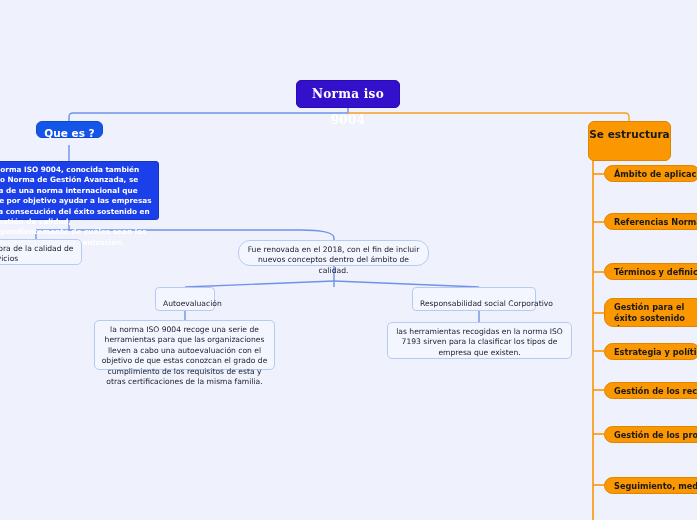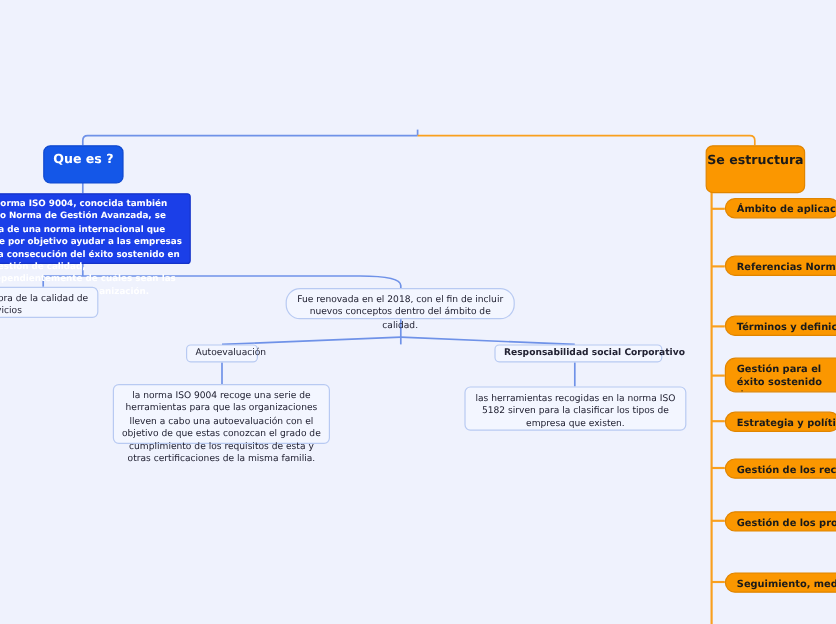--- a/index.html
+++ b/index.html
@@ -92,21 +92,21 @@
     color: #223;
     font-size: 7.6px;
     line-height: 10.4px;
     padding: 4px 6px;
     box-sizing: border-box;
   }
   .light-box.center { text-align: center; }
   .light-box.left { text-align: left; }
   .light-box.pill {
     border-radius: 4px;
-    padding: 1px 7px;
+    padding: 11px 7px;
     white-space: nowrap;
     text-align: center;
   }
 
   
   .orange-pill {
     background: #fb9700;
     border: 1px solid #e08500;
     border-radius: 9px;
     color: #1a1a1a;
@@ -156,37 +156,38 @@
     <path d="M593,174 L604,174" stroke="#f9a01e" stroke-width="1.8" fill="none"></path>
     <path d="M593,222 L604,222" stroke="#f9a01e" stroke-width="1.8" fill="none"></path>
     <path d="M593,272 L604,272" stroke="#f9a01e" stroke-width="1.8" fill="none"></path>
     <path d="M593,313 L604,313" stroke="#f9a01e" stroke-width="1.8" fill="none"></path>
     <path d="M593,351 L604,351" stroke="#f9a01e" stroke-width="1.8" fill="none"></path>
     <path d="M593,390 L604,390" stroke="#f9a01e" stroke-width="1.8" fill="none"></path>
     <path d="M593,434 L604,434" stroke="#f9a01e" stroke-width="1.8" fill="none"></path>
     <path d="M593,485 L604,485" stroke="#f9a01e" stroke-width="1.8" fill="none"></path>
   </svg>
 
-
-  <div class="node blue-head" style="left:36px; top:121px; width:67px; height:32px;">Que es ?</div>
+  <div class="node root-node" style="left:296px; top:80px; width:104px; height:28px;">Norma iso 9004</div>
+
+  <div class="node blue-head" style="left:36px; top:121px; width:67px; height:17px;">Que es ?</div>
 
   <div class="node blue-fill" style="left:-22px; top:161px; width:181px; height:59px;">La norma ISO 9004, conocida también como Norma de Gestión Avanzada, se trata de una norma internacional que tiene por objetivo ayudar a las empresas en la consecución del éxito sostenido en la gestión de calidad, independientemente de cuáles sean las características de la organización.</div>
 
   <div class="node light-box left" style="left:-22px; top:239px; width:104px; height:26px;">Mejora de la calidad de servicios</div>
 
   <div class="node light-box center" style="left:238px; top:240px; width:191px; height:26px;border-radius:12px;">Fue renovada en el 2018, con el fin de incluir nuevos conceptos dentro del ámbito de calidad.</div>
 
   <div class="node light-box pill" style="left:155px; top:287px; width:60px; height:15px; line-height:9px;">Autoevaluación</div>
 
 
-  <div class="node light-box pill" style="left:412px; top:287px; width:140px; height:15px; line-height:9px;font-weight:bold;">Responsabilidad social Corporativo</div>
+  <div class="node light-box pill" style="left:412px; top:287px; width:124px; height:15px; line-height:9px;">Responsabilidad social Corporativo</div>
 
   <div class="node light-box center" style="left:94px; top:320px; width:181px; height:50px;">la norma ISO 9004 recoge una serie de herramientas para que las organizaciones lleven a cabo una autoevaluación con el objetivo de que estas conozcan el grado de cumplimiento de los requisitos de esta y otras certificaciones de la misma familia.</div>
 
-  <div class="node light-box center" style="left:387px; top:322px; width:185px; height:37px;">las herramientas recogidas en la norma ISO 5182 sirven para la clasificar los tipos de empresa que existen.</div>
+  <div class="node light-box center" style="left:387px; top:322px; width:185px; height:37px;">las herramientas recogidas en la norma ISO 7193 sirven para la clasificar los tipos de empresa que existen.</div>
 
   <div class="node orange-head" style="left:588px; top:121px; width:83px; height:40px;">Se estructura</div>
 
   <div class="node orange-pill" style="left:604px; top:165px; width:96px; height:17px;">Ámbito de aplicación</div>
 
   <div class="node orange-pill" style="left:604px; top:213px; width:104px; height:17px;">Referencias Normativas</div>
 
   <div class="node orange-pill" style="left:604px; top:263px; width:104px; height:17px;">Términos y definiciones</div>
 
   <div class="node orange-pill wrap" style="left:604px; top:298px; width:104px; height:29px;">Gestión para el éxito sostenido de una organización</div>

